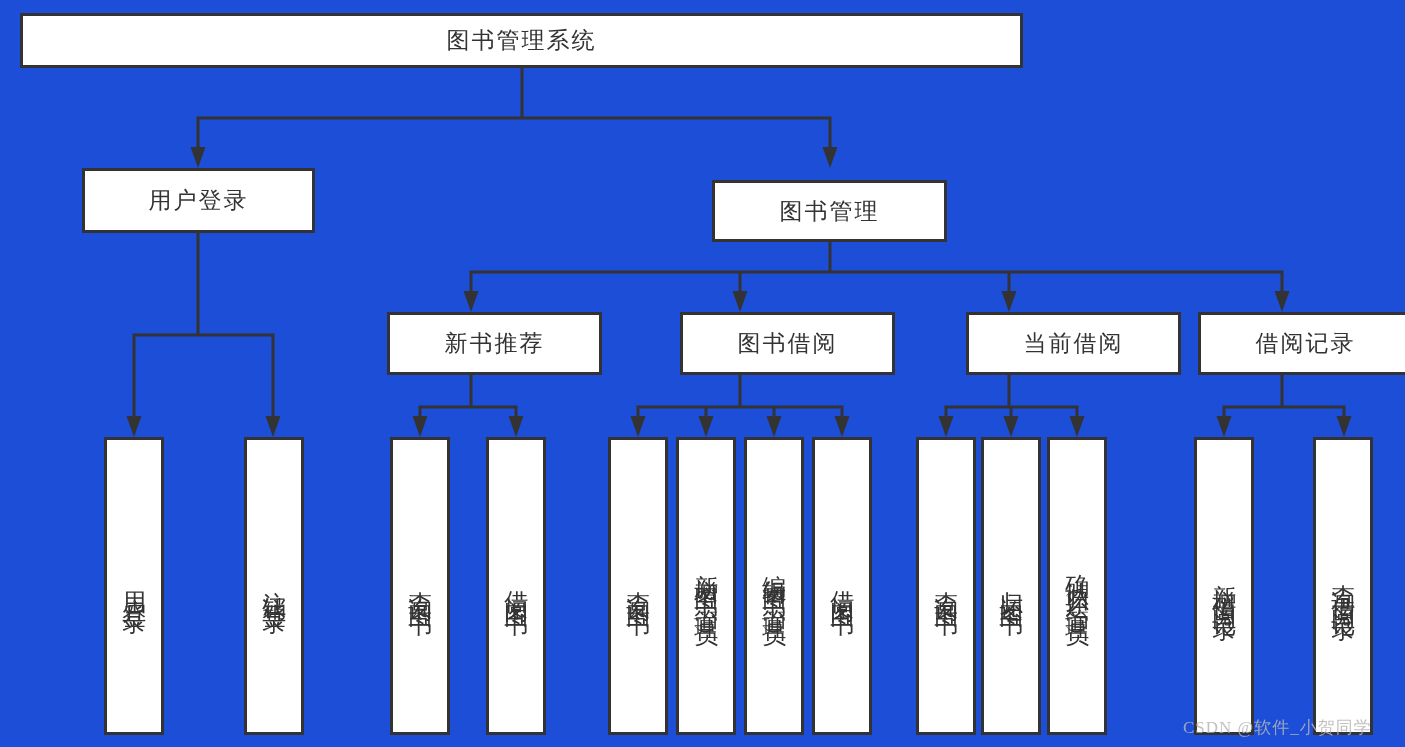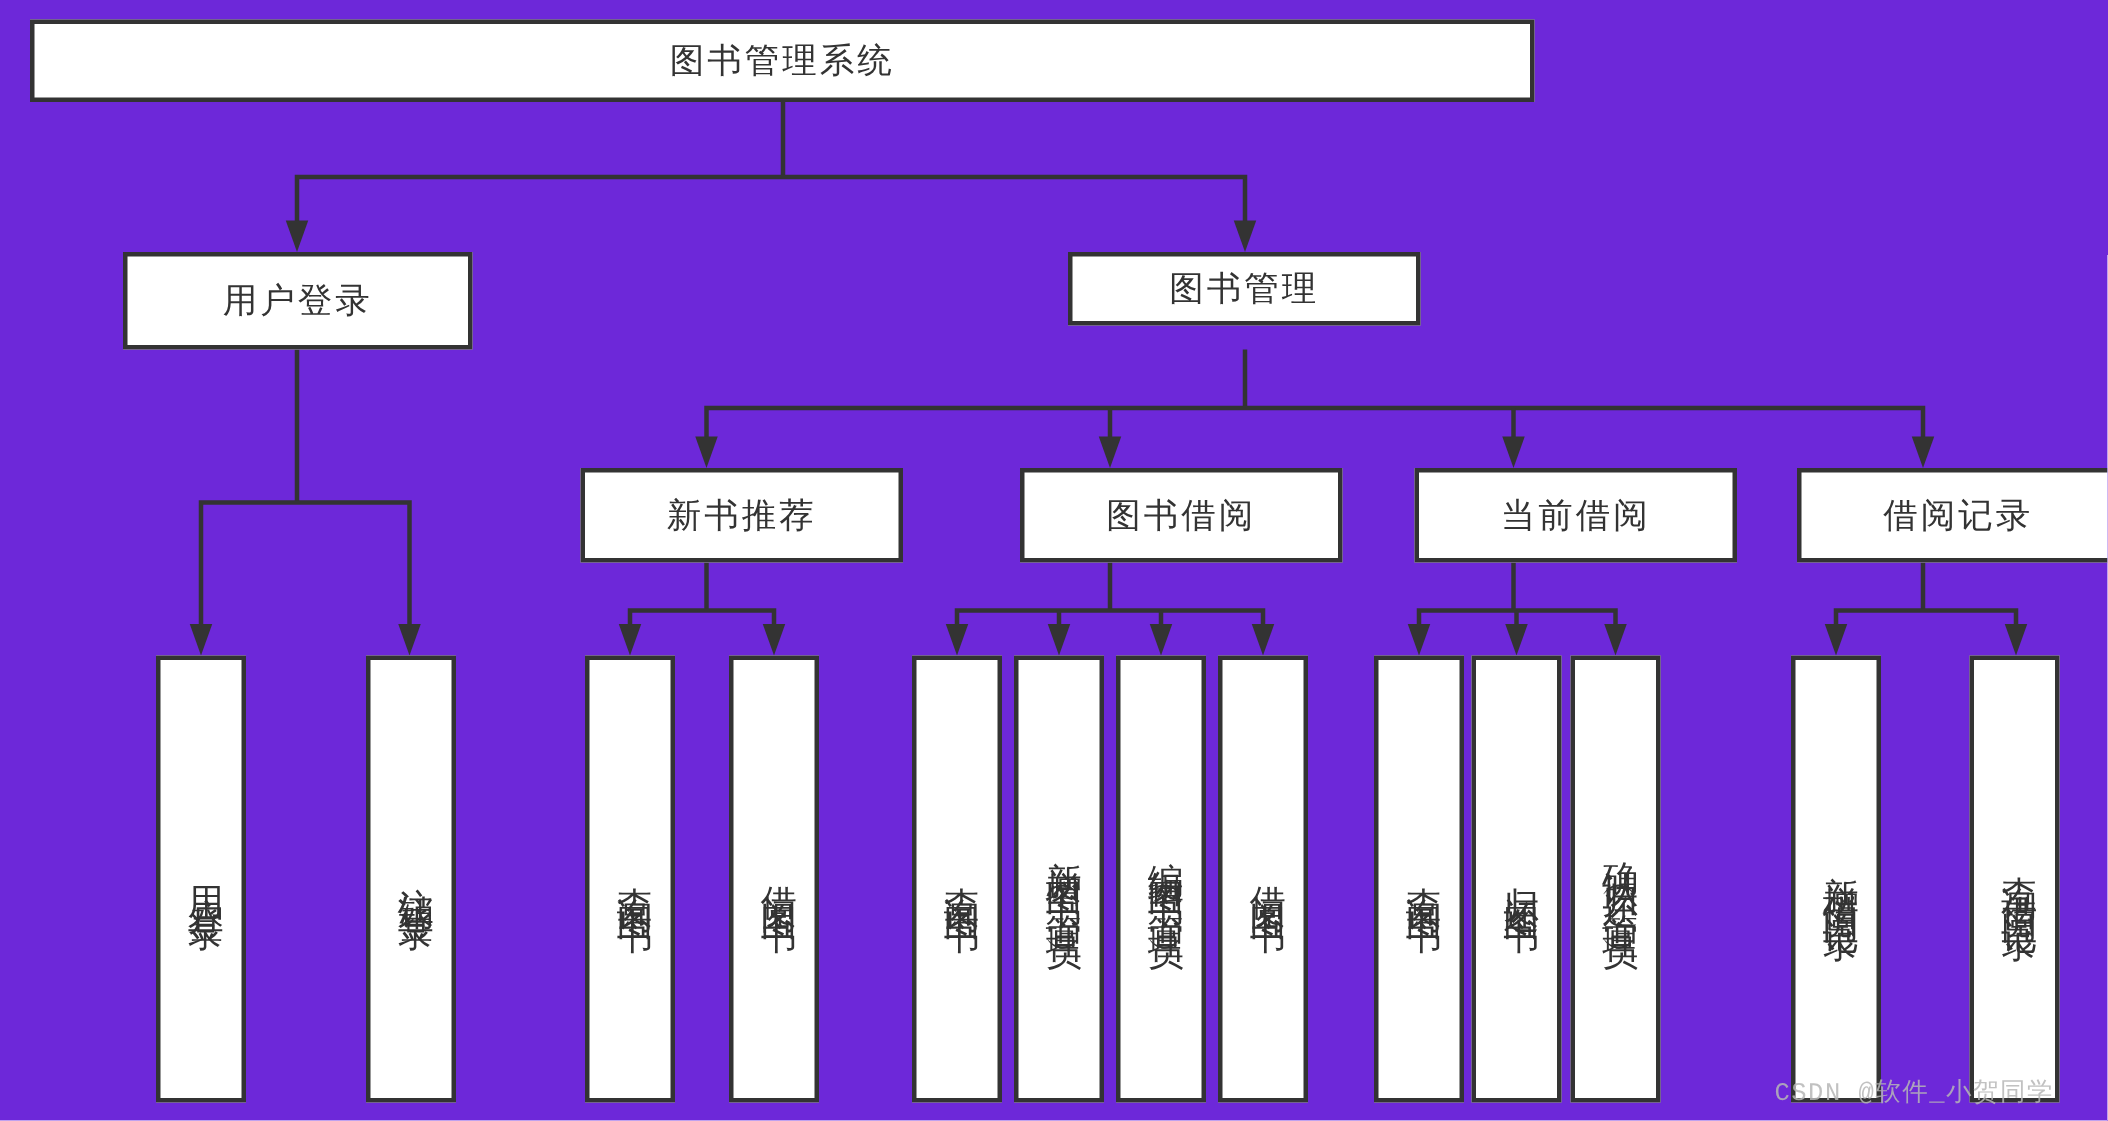--- a/index.html
+++ b/index.html
@@ -1,20 +1,20 @@
 <!DOCTYPE html>
 <html><head>
 <meta charset="utf-8">
 <style>
   html,body{margin:0;padding:0;background:#ffffff;}
   .canvas{
     position:relative;
     width:1405px;height:747px;
-    background:#6d28d9;
-    font-family:Liberation Mono, monospace;
+    background:#1d4ed8;
+    font-family:Liberation Serif, serif;
     color:#333333;
     overflow:hidden;
   }
   .connectors{position:absolute;left:0;top:0;}
   .node{
     position:absolute;
     background:#ffffff;
     border:3px solid #333333;
     box-sizing:border-box;
     display:flex;
@@ -28,26 +28,26 @@
     text-orientation:mixed;
     font-size:24px;
     letter-spacing:7px;
     line-height:1.1;
     white-space:nowrap;
   }
   
   .n-root{left:20px;top:13px;width:1003px;height:55px;}
   
   .n-login{left:82px;top:168px;width:233px;height:65px;}
-  .n-mgmt{left:712px;top:168px;width:235px;height:49px;}
+  .n-mgmt{left:712px;top:180px;width:235px;height:62px;}
   
   .l3{top:312px;width:215px;height:63px;margin-left:24px;}
   .n-recommend{left:363px;}
   .n-borrowfn{left:656px;}
-  .n-current{left:919px;}
+  .n-current{left:942px;}
   .n-records{left:1174px;}
   
   .l4{top:437px;width:60px;height:298px;}
   .n-a1{left:104px;}  .n-a2{left:244px;}
   .n-b1{left:390px;}  .n-b2{left:486px;}
   .n-c1{left:608px;}  .n-c2{left:676px;}  .n-c3{left:744px;}  .n-c4{left:812px;}
   .n-d1{left:916px;}  .n-d2{left:981px;}  .n-d3{left:1047px;}
   .n-e1{left:1194px;} .n-e2{left:1313px;}
   .watermark{
     position:absolute;

